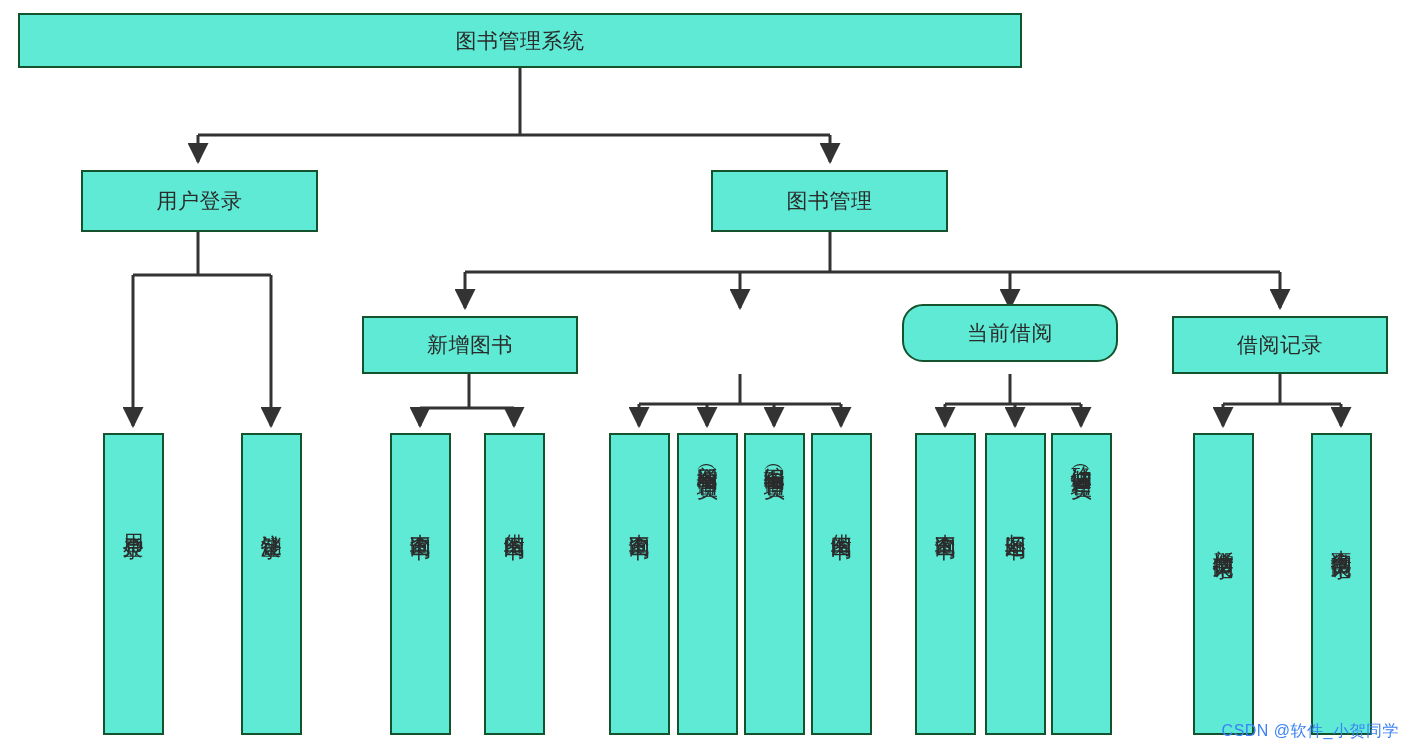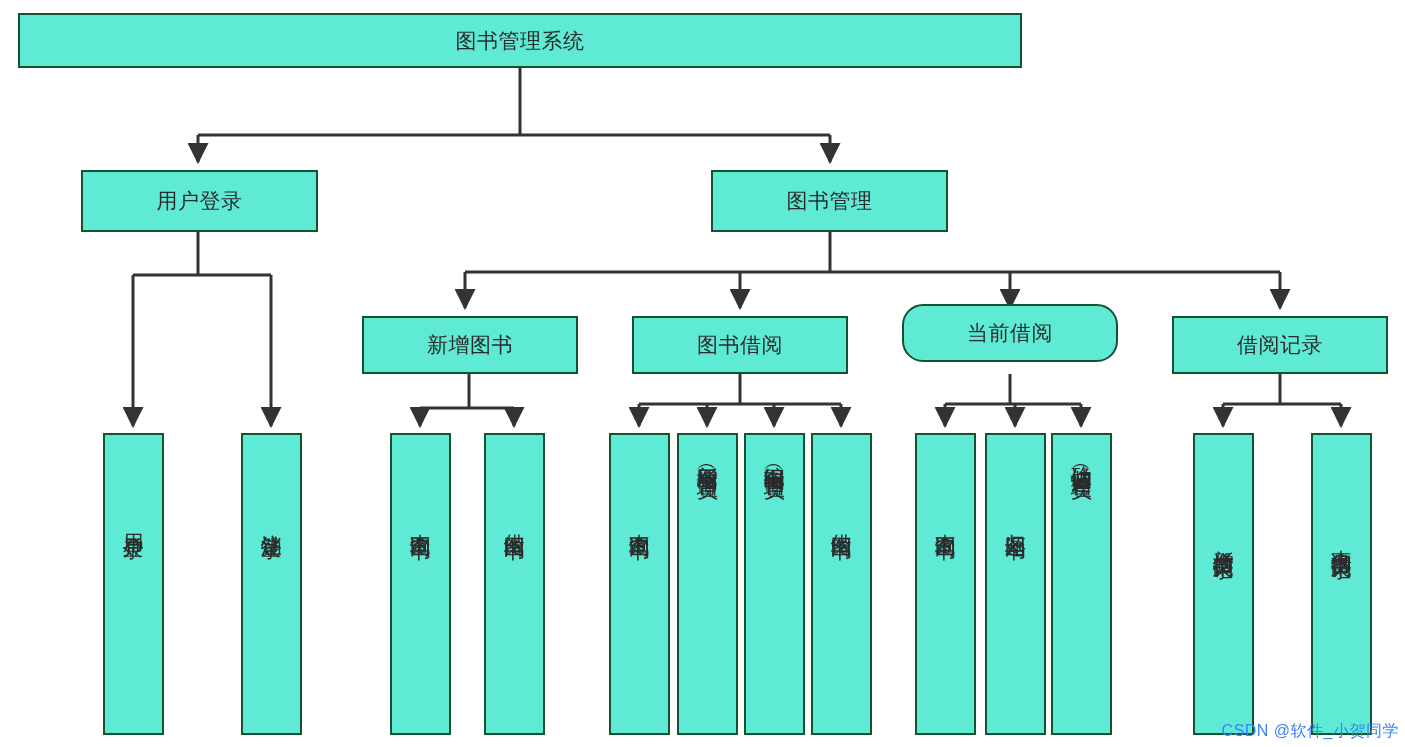--- a/index.html
+++ b/index.html
@@ -135,23 +135,20 @@
   <div class="node horiz" style="left:81px; top:170px; width:237px; height:62px;">
     <span class="node-label">用户登录</span>
   </div>
   <div class="node horiz" style="left:711px; top:170px; width:237px; height:62px;">
     <span class="node-label">图书管理</span>
   </div>
 
   <div class="node horiz" style="left:362px; top:316px; width:216px; height:58px;">
     <span class="node-label">新增图书</span>
   </div>
-  <div class="node horiz" style="left:632px; top:316px; width:216px; height:58px;">
-    <span class="node-label">图书借阅</span>
-  </div>
   <div class="node horiz" style="left:902px; top:304px; width:216px; height:58px;border-radius:21px;">
     <span class="node-label">当前借阅</span>
   </div>
   <div class="node horiz" style="left:1172px; top:316px; width:216px; height:58px;text-align:center;">
     <span class="node-label">借阅记录</span>
   </div>
 
   <div class="node vert mid" style="left:103px; top:433px; width:61px; height:302px;">
     <span class="node-label">用户登录</span>
   </div>

